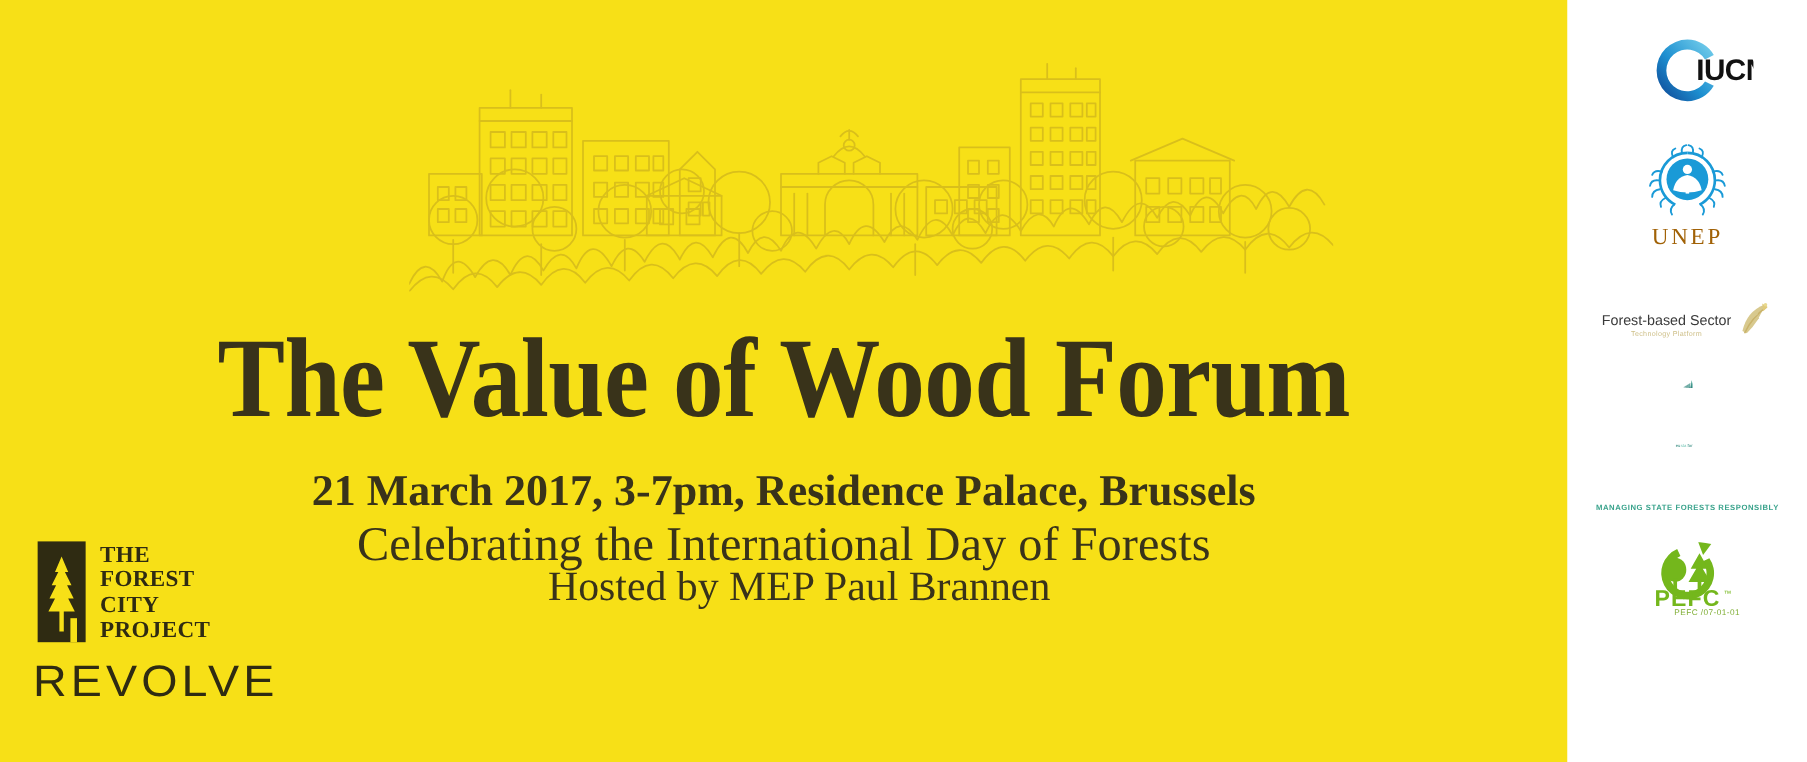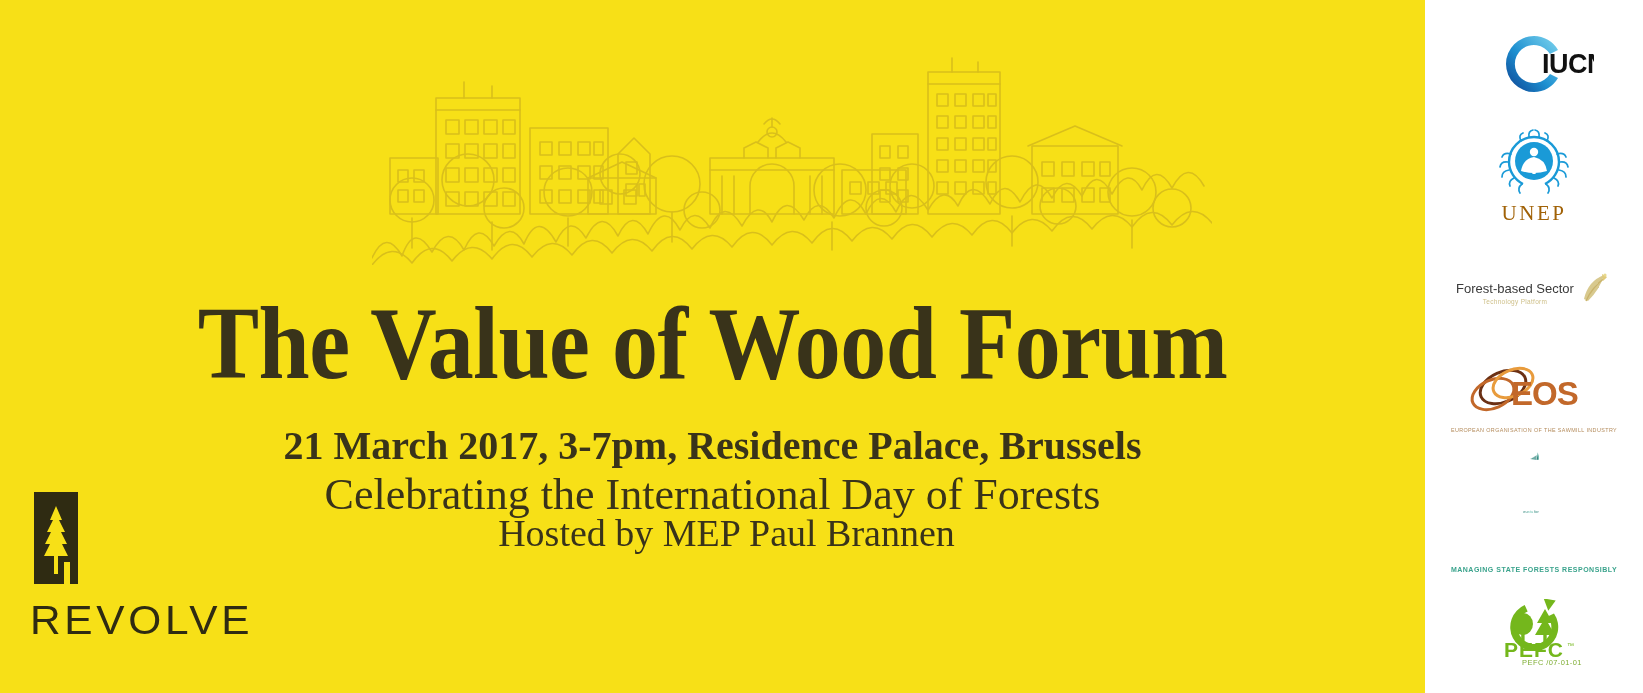--- a/index.html
+++ b/index.html
@@ -393,20 +393,26 @@
       <div class="fcp-mark">
         <svg viewBox="0 0 44 92" xmlns="http://www.w3.org/2000/svg">
           <rect x="0" y="0" width="44" height="92" fill="#2f2b12"></rect>
           <path d="M22 14
                    L16 28 L19 28 L13 40 L17 40 L11 52 L16 52 L10 64 L20 64
                    L20 82 L24 82 L24 64 L34 64 L28 52 L33 52 L27 40 L31 40
                    L25 28 L28 28 Z" fill="#f7e017"></path>
           <rect x="30" y="70" width="6" height="22" fill="#f7e017"></rect>
         </svg>
       </div>
+      <div class="fcp-words">
+        <div>THE</div>
+        <div>FOREST</div>
+        <div>CITY</div>
+        <div>PROJECT</div>
+      </div>
     </div>
 
     <div class="revolve">REVOLVE</div>
 
   </div>
 
   <div class="logo-rail">
 
     <div class="logo-slot slot-iucn">
       <svg width="120" height="72" viewBox="0 0 120 72">
@@ -471,31 +477,20 @@
           <path d="M24 3 l5 3 -4 4 Z" fill="#e0ca7a"></path>
           <circle cx="27" cy="4" r="1.6" fill="#e8d98f"></circle>
           <g stroke="#d8c98e" stroke-width="1" fill="none">
             <path d="M12 26 q4 -6 9 -10"></path>
               <path d="M10 22 q4 -6 10 -10"></path>
           </g>
         </svg>
       </div>
     </div>
 
-    <div class="logo-slot slot-eos">
-      <svg width="150" height="64" viewBox="0 0 150 64">
-        <g fill="none" stroke-width="3">
-          <ellipse cx="44" cy="26" rx="24" ry="15" stroke="#6b3014" transform="rotate(-24 44 26)"></ellipse>
-          <ellipse cx="34" cy="33" rx="22" ry="14" stroke="#c2682a" transform="rotate(-24 34 33)"></ellipse>
-          <ellipse cx="54" cy="22" rx="21" ry="13" stroke="#e89b3c" transform="rotate(-24 54 22)"></ellipse>
-        </g>
-        <text x="52" y="44" font-family="Liberation Sans, sans-serif" font-size="33" font-weight="bold" fill="#c2682a" letter-spacing="-1">EOS</text>
-      </svg>
-      <div class="cap cap-eos-sub">EUROPEAN ORGANISATION OF THE SAWMILL INDUSTRY</div>
-    </div>
 
     <div class="logo-slot slot-eusta">
       <svg width="86" height="48" viewBox="0 0 86 48">
         <defs>
           <linearGradient id="gEus" x1="0" y1="1" x2="1" y2="0">
             <stop offset="0%" stop-color="#0d6a63"></stop>
             <stop offset="100%" stop-color="#8fd6c8"></stop>
           </linearGradient>
         </defs>
         <path d="M64 2 Q74 24 70 44 L58 44 Q62 24 64 2 Z" fill="url(#gEus)"></path>

